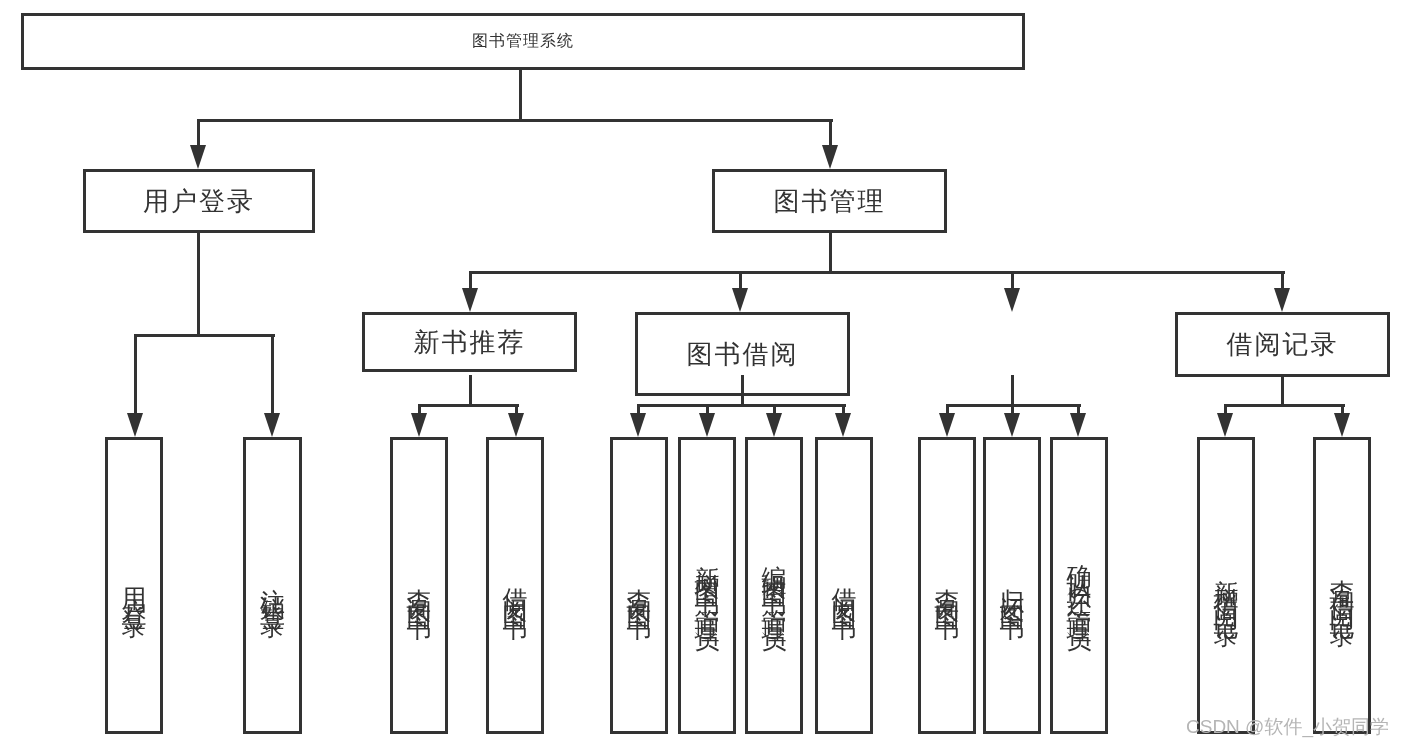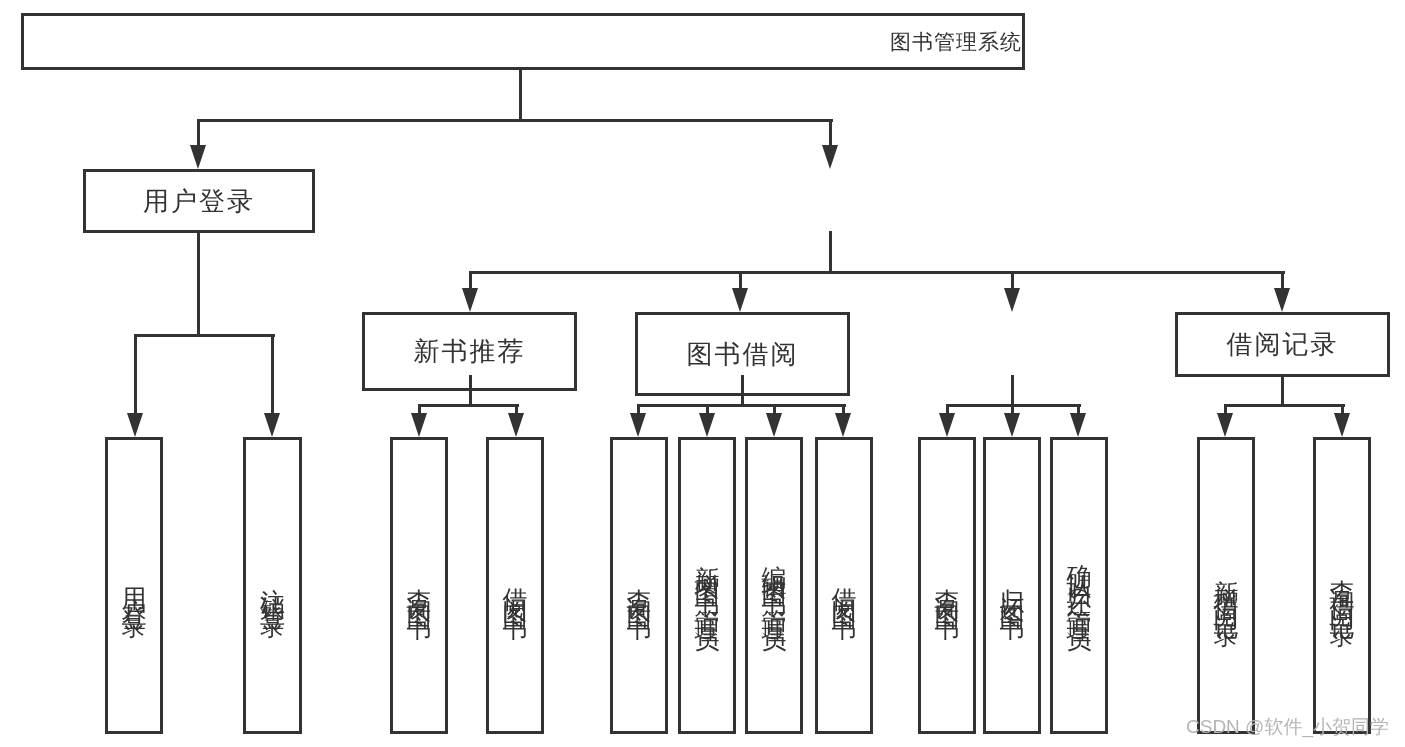--- a/index.html
+++ b/index.html
@@ -5,21 +5,21 @@
   html,body { margin:0; padding:0; background:#ffffff; }
   .canvas {
     position:relative; width:1405px; height:747px; background:#ffffff;
     font-family:"Liberation Sans", sans-serif; color:#333333; overflow:hidden;
   }
   .node {
     position:absolute; box-sizing:border-box; border:3px solid #333333;
     background:#ffffff; display:flex; align-items:center; justify-content:center;
     text-align:center;
   }
-  .node.rootbox { font-size:21px; letter-spacing:1px;justify-content:flex-end; }
+  .node.rootbox { font-size:16px; letter-spacing:1px; }
   .node.mid  { font-size:26px; letter-spacing:2px; }
   .node.leaf { font-size:25px; }
   .node.leaf > span {
     writing-mode:vertical-rl; text-orientation:mixed;
     letter-spacing:9px; line-height:1;
   }
   .ln  { position:absolute; background:#333333; }
   .tri {
     position:absolute; width:0; height:0;
     border-left:8px solid transparent; border-right:8px solid transparent;
@@ -36,22 +36,25 @@
 <div class="canvas">
 
   <div class="node rootbox" style="left:21px;top:13px;width:1004px;height:57px">
     <span>图书管理系统</span>
   </div>
 
   <div class="node mid" style="left:83px;top:169px;width:232px;height:64px">
     <span>用户登录</span>
   </div>
 
+  <div class="node mid" style="left:712px;top:169px;width:235px;height:64px">
+    <span>图书管理</span>
+  </div>
 
-  <div class="node mid" style="left:362px;top:312px;width:215px;height:79px">
+  <div class="node mid" style="left:362px;top:312px;width:215px;height:60px">
     <span>新书推荐</span>
   </div>
 
   <div class="node mid" style="left:635px;top:312px;width:215px;height:84px">
     <span>图书借阅</span>
   </div>
 
 
   <div class="node mid" style="left:1175px;top:312px;width:215px;height:65px">
     <span>借阅记录</span>

